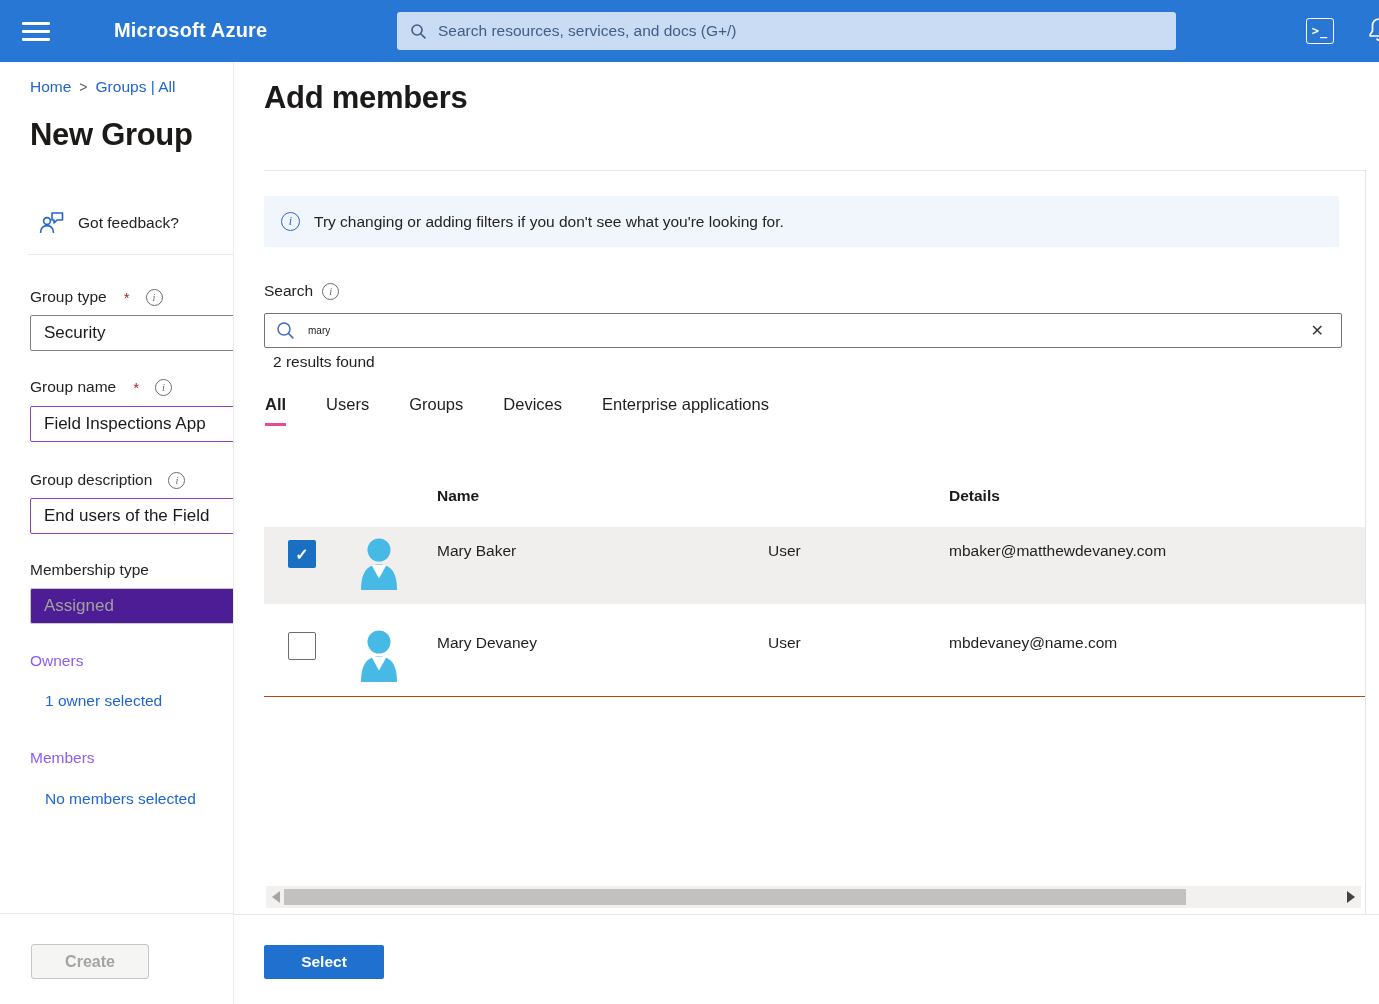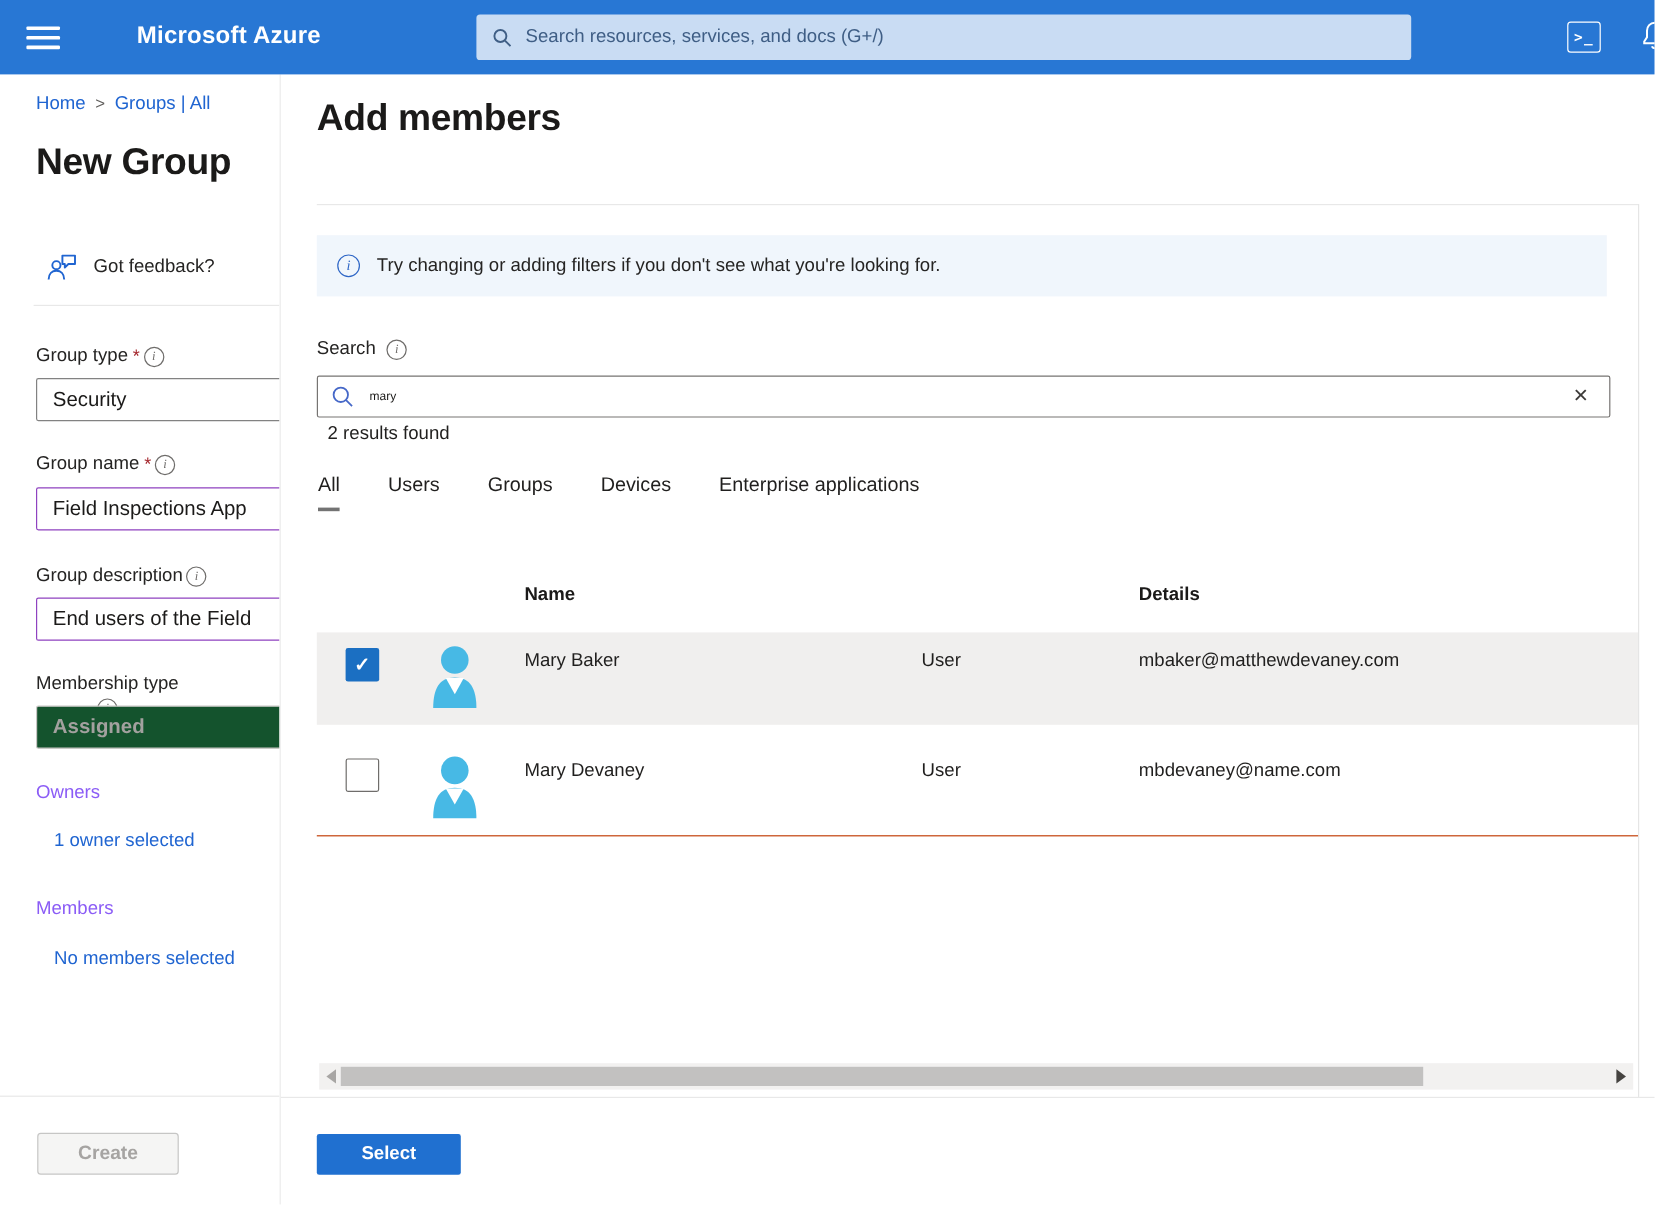--- a/index.html
+++ b/index.html
@@ -21,43 +21,43 @@
 
   
   .page-left { position:absolute; left:0; top:62px; width:233px; height:942px; background:#fff; overflow:hidden; z-index:1; }
   .breadcrumb { position:absolute; left:30px; top:16px; font-size:15.5px; white-space:nowrap; }
   .breadcrumb a { color:#2065d1; text-decoration:none; cursor:pointer; }
   .breadcrumb .sep { color:#605e5c; padding:0 8px; font-size:14px; }
   .page-title { position:absolute; left:30px; top:55px; font-size:31px; font-weight:600; color:#1b1a19; letter-spacing:-.3px; white-space:nowrap; }
   .feedback { position:absolute; left:38px; top:148px; display:flex; align-items:center; gap:13px; cursor:pointer; }
   .feedback .fb-label { font-size:15.5px; color:#252423; white-space:nowrap; }
   .hline { position:absolute; height:1px; background:#e8e8e8; }
-  .fld-label { position:absolute; left:30px; display:flex; align-items:center; gap:3px; font-size:15.5px; color:#252423; white-space:nowrap; }
+  .fld-label { position:absolute; left:30px; display:flex; align-items:center; gap:16px; font-size:15.5px; color:#252423; white-space:nowrap; }
   .req { color:#a4262c; font-size:15px; margin-left:1px; }
   .info-i { width:17px; height:17px; border:1px solid #6e6c6a; border-radius:50%; color:#6e6c6a; font-size:10.5px; display:inline-flex; align-items:center; justify-content:center; font-family:"Liberation Serif", serif; font-style:italic; flex:0 0 auto; }
   .info-i.blue { border-color:#2e66c6; color:#2e66c6; width:19px; height:19px; font-size:12px; }
   .value-box { position:absolute; left:30px; width:260px; height:36px; border:1px solid #828282; border-radius:2px; background:#fff; font-size:17px; color:#1b1a19; display:flex; align-items:center; padding:0 13px; white-space:nowrap; overflow:hidden; }
   .value-box.purple { border-color:#8f42c0; }
-  .value-box.disabled { background:#14532d; border-color:#c8c6c4; color:#a3a19f;font-weight:bold; }
+  .value-box.disabled { background:#4c1d95; border-color:#c8c6c4; color:#a3a19f; }
   .plain-label { position:absolute; left:30px; font-size:15.5px; color:#8b5cf6; white-space:nowrap; }
   .blue-link { position:absolute; left:45px; font-size:15.5px; color:#2065d1; cursor:pointer; white-space:nowrap; }
   .create-btn { position:absolute; left:31px; top:882px; width:118px; height:35px; background:#f5f5f4; border:1px solid #c6c6c5; border-radius:3px; color:#a6a4a2; font-size:16px; font-weight:600; font-family:"Liberation Sans",sans-serif; cursor:default; }
 
   
   .flyout { position:absolute; left:233px; top:62px; width:1146px; height:942px; background:#fff; border-left:1px solid #ececec; z-index:10; }
   .fly-title { position:absolute; left:30px; top:18px; font-size:31px; font-weight:600; color:#1b1a19; letter-spacing:-.3px; }
   .banner { position:absolute; left:30px; top:134px; width:1075px; height:51px; background:#f0f6fc; display:flex; align-items:center; gap:14px; padding:0 17px; font-size:15.5px; color:#252423; }
   .search-lbl { position:absolute; left:30px; top:220px; display:flex; align-items:flex-end; gap:9px; font-size:15.5px; color:#252423; }
   .searchbox { position:absolute; left:30px; top:251px; width:1078px; height:35px; border:1px solid #767472; border-radius:2px; background:#fff; display:flex; align-items:center; padding:0 11px; gap:13px; }
   .searchbox input { flex:1; border:none; outline:none; font-size:10px; color:#1b1a19; background:transparent; font-family:"Liberation Sans",sans-serif; }
   .clear-x { color:#3c3a38; font-size:16px; cursor:pointer; padding:0 6px; line-height:1; }
   .results { position:absolute; left:39px; top:291px; font-size:15.5px; color:#201f1e; }
   .tabs { position:absolute; left:31px; top:333px; display:flex; gap:40px; font-size:16.5px; color:#201f1e; }
   .tab { padding-bottom:9px; cursor:pointer; white-space:nowrap; }
-  .tab.active { font-weight:400; border-bottom:3px solid #737373; }
+  .tab.active { font-weight:700; border-bottom:3px solid #ec4899; }
   .thead-cell { position:absolute; top:425px; font-size:15.5px; font-weight:700; color:#1b1a19; }
   .rows { position:absolute; left:30px; top:465px; width:1102px; }
   .row { position:relative; height:77px; background:#fff; }
   .row.selected { background:#f0efee; }
   .row.last { height:78px; border-bottom:1px solid #c2410c;margin-top:15px; }
   .cb { position:absolute; left:24px; top:13px; width:28px; height:28px; border-radius:2px; cursor:pointer; }
   .cb.checked { background:#1b6fc2; display:flex; align-items:center; justify-content:center; color:#fff; font-size:16px; font-weight:700; }
   .cb.unchecked { background:#fff; border:1px solid #6f6d6b; }
   .avatar { position:absolute; left:90px; top:9px; width:50px; height:54px; }
   .cell { position:absolute; top:15px; font-size:15.5px; color:#201f1e; white-space:nowrap; }

